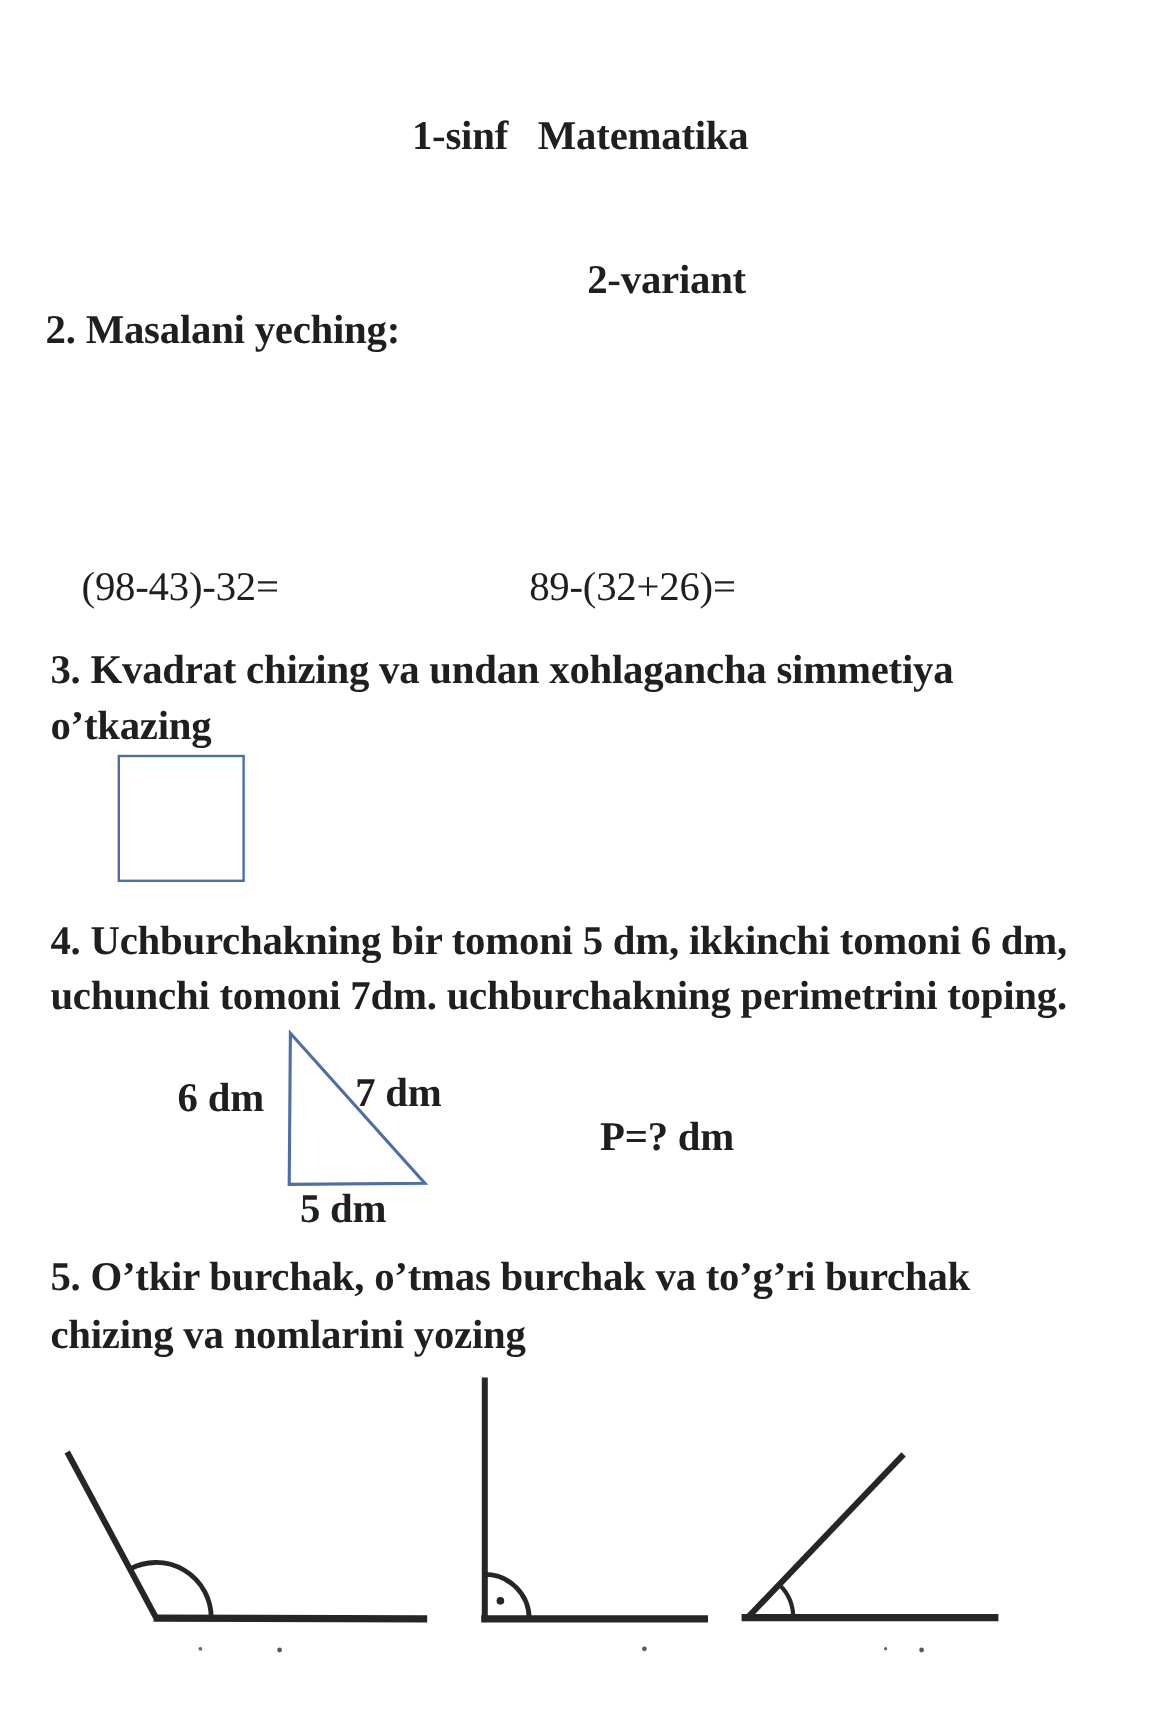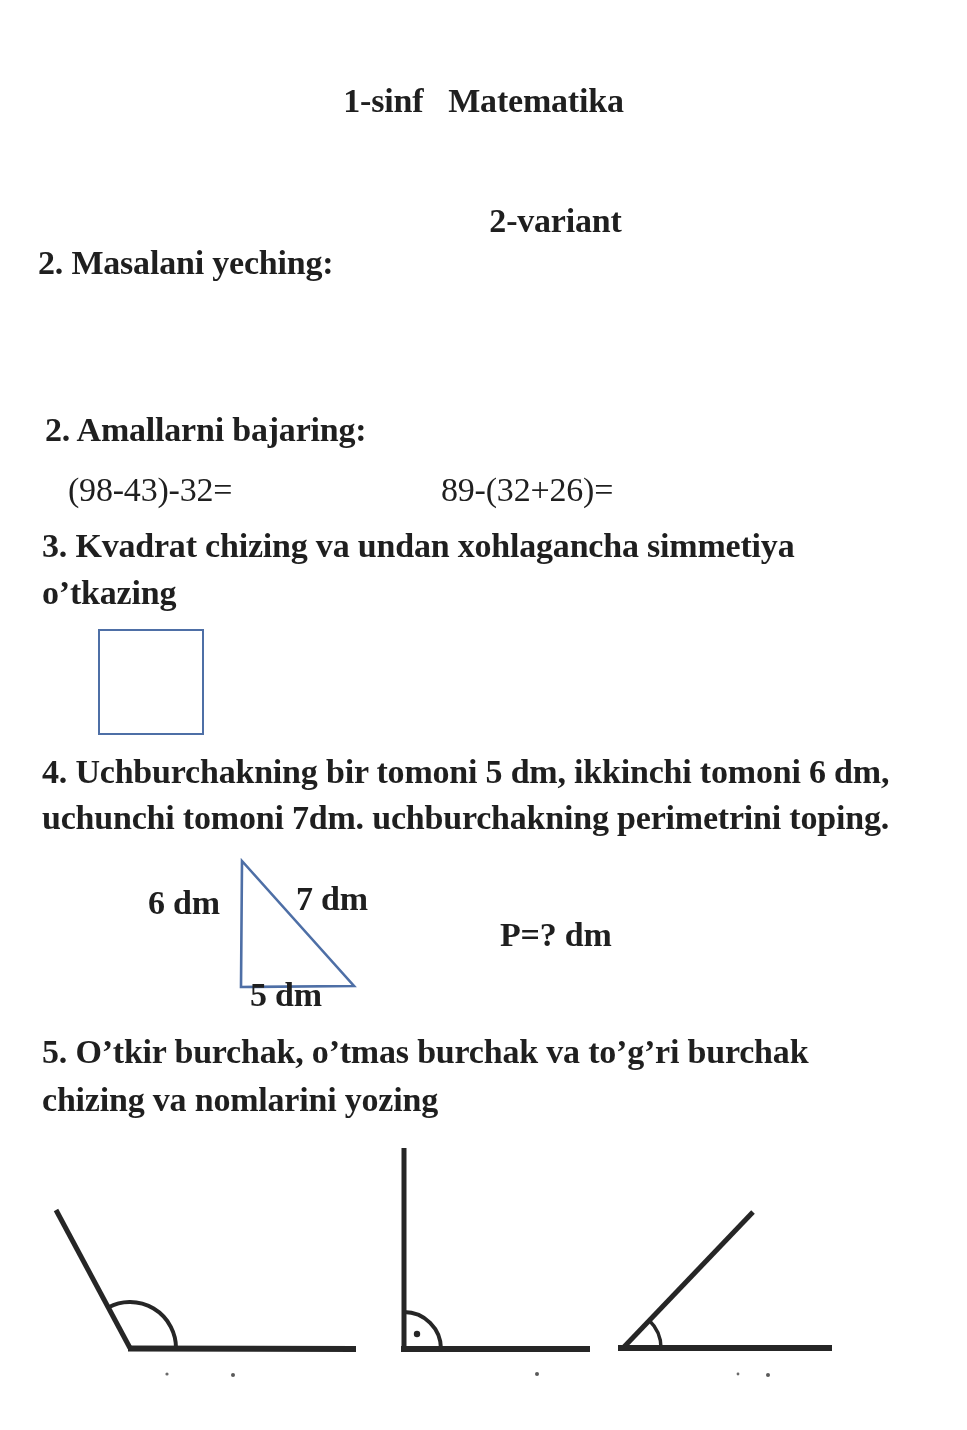--- a/index.html
+++ b/index.html
@@ -11,41 +11,40 @@
     font-family:"Liberation Serif","DejaVu Serif",serif;
     color:#1f1f1f;
   }
   .t{
     position:absolute;
     white-space:pre;
     line-height:1;
     font-size:34px;
     letter-spacing:-0.2px;
   }
-  .b{font-weight:bold;}
+  .b{font-weight:bold;margin-top:13px;}
   .center{left:0;width:967px;text-align:center;}
   .fig{position:absolute;}
   .square{
     position:absolute;
     border:2.5px solid #4e6fa6;
     background:#ffffff;
   }
   svg{display:block;overflow:visible;}
 </style>
 </head>
 <body>
 
 <div class="page">
 
   <div class="t b center" style="top:84px;">1-sinf   Matematika</div>
   <div class="t b center" style="top:204px;padding-left:72px;">2-variant</div>
 
   <div class="t b" style="left:38px;top:246px;">2. Masalani yeching:</div>
 
-  <div class="t b" style="left:45px;top:413px;">2. Amallarni bajaring:</div>
   <div class="t" style="left:68px;top:473px;">(98-43)-32=</div>
   <div class="t" style="left:441px;top:473px;">89-(32+26)=</div>
 
   <div class="t b" style="left:42px;top:529px;">3. Kvadrat chizing va undan xohlagancha simmetiya</div>
   <div class="t b" style="left:42px;top:576px;">o’tkazing</div>
   <div class="square" style="left:98px;top:629px;width:102px;height:102px;"></div>
 
   <div class="t b" style="left:42px;top:755px;">4. Uchburchakning bir tomoni 5 dm, ikkinchi tomoni 6 dm,</div>
   <div class="t b" style="left:42px;top:801px;">uchunchi tomoni 7dm. uchburchakning perimetrini toping.</div>
 

